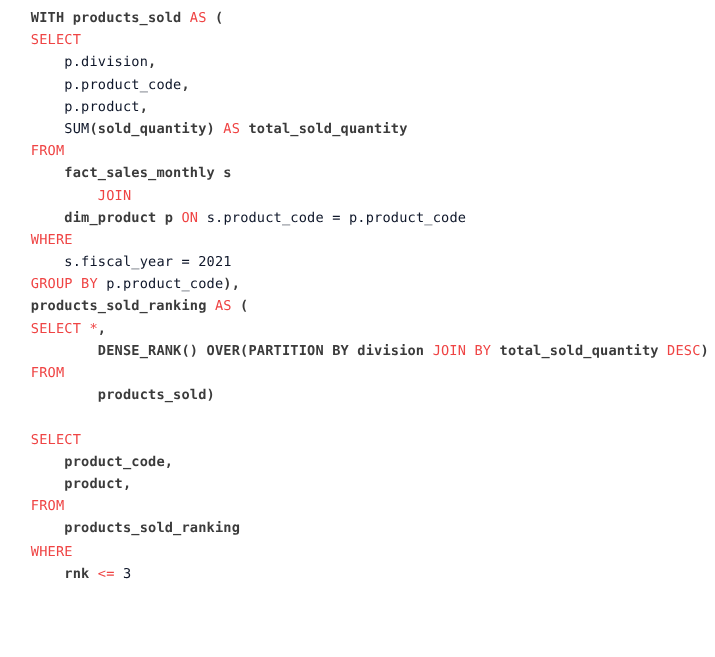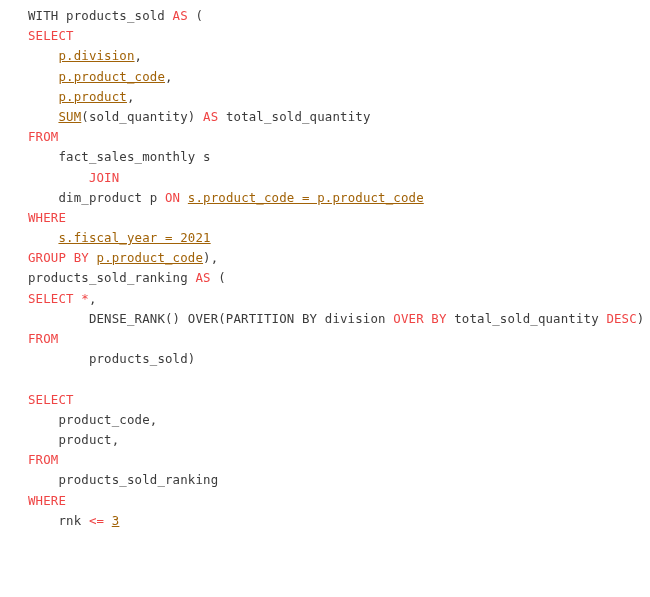--- a/index.html
+++ b/index.html
@@ -22,43 +22,43 @@
     line-height: 20.2px;
     font-size: 12.4px;
     white-space: pre;
     letter-spacing: 0.15px;
     color: #333333;
   }
   .tok {
     white-space: pre;
   }
   .tok.kw   { color: #ef4444; }
-  .tok.id   { color: #a16207; text-decoration: underline; }
-  .tok.txt  { color: #3b3b3b; }
+  .tok.id   { color: #0f172a; }
+  .tok.txt  { color: #3b3b3b; font-weight: bold; }
 </style>
 </head>
 <body>
 
 <div id="code-block">
     <div class="code-line"><span class="tok txt">WITH products_sold </span><span class="tok kw">AS</span><span class="tok txt"> (</span></div>
     <div class="code-line"><span class="tok kw">SELECT</span></div>
     <div class="code-line"><span class="tok txt">    </span><span class="tok id">p.division</span><span class="tok txt">,</span></div>
     <div class="code-line"><span class="tok txt">    </span><span class="tok id">p.product_code</span><span class="tok txt">,</span></div>
     <div class="code-line"><span class="tok txt">    </span><span class="tok id">p.product</span><span class="tok txt">,</span></div>
     <div class="code-line"><span class="tok txt">    </span><span class="tok id">SUM</span><span class="tok txt">(sold_quantity) </span><span class="tok kw">AS</span><span class="tok txt"> total_sold_quantity</span></div>
     <div class="code-line"><span class="tok kw">FROM</span></div>
     <div class="code-line"><span class="tok txt">    </span><span class="tok txt">fact_sales_monthly s</span></div>
     <div class="code-line"><span class="tok txt">        </span><span class="tok kw">JOIN</span></div>
     <div class="code-line"><span class="tok txt">    </span><span class="tok txt">dim_product p </span><span class="tok kw">ON</span><span class="tok txt"> </span><span class="tok id">s.product_code = p.product_code</span></div>
     <div class="code-line"><span class="tok kw">WHERE</span></div>
     <div class="code-line"><span class="tok txt">    </span><span class="tok id">s.fiscal_year = 2021</span></div>
     <div class="code-line"><span class="tok kw">GROUP BY</span><span class="tok txt"> </span><span class="tok id">p.product_code</span><span class="tok txt">),</span></div>
     <div class="code-line"><span class="tok txt">products_sold_ranking </span><span class="tok kw">AS</span><span class="tok txt"> (</span></div>
     <div class="code-line"><span class="tok kw">SELECT *</span><span class="tok txt">,</span></div>
-    <div class="code-line"><span class="tok txt">        </span><span class="tok txt">DENSE_RANK() OVER(PARTITION BY division </span><span class="tok kw">OVER BY</span><span class="tok txt"> total_sold_quantity </span><span class="tok kw">DESC</span><span class="tok txt">) </span></div>
+    <div class="code-line"><span class="tok txt">        </span><span class="tok txt">DENSE_RANK() OVER(PARTITION BY division </span><span class="tok kw">JOIN BY</span><span class="tok txt"> total_sold_quantity </span><span class="tok kw">DESC</span><span class="tok txt">) </span></div>
     <div class="code-line"><span class="tok kw">FROM</span></div>
     <div class="code-line"><span class="tok txt">        </span><span class="tok txt">products_sold)</span></div>
     <div class="code-line">&nbsp;</div>
     <div class="code-line"><span class="tok kw">SELECT</span></div>
     <div class="code-line"><span class="tok txt">    </span><span class="tok txt">product_code,</span></div>
     <div class="code-line"><span class="tok txt">    </span><span class="tok txt">product,</span></div>
     <div class="code-line"><span class="tok kw">FROM</span></div>
     <div class="code-line"><span class="tok txt">    </span><span class="tok txt">products_sold_ranking</span></div>
     <div class="code-line"><span class="tok kw">WHERE</span></div>
     <div class="code-line"><span class="tok txt">    </span><span class="tok txt">rnk </span><span class="tok kw">&lt;=</span><span class="tok txt"> </span><span class="tok id">3</span></div>

